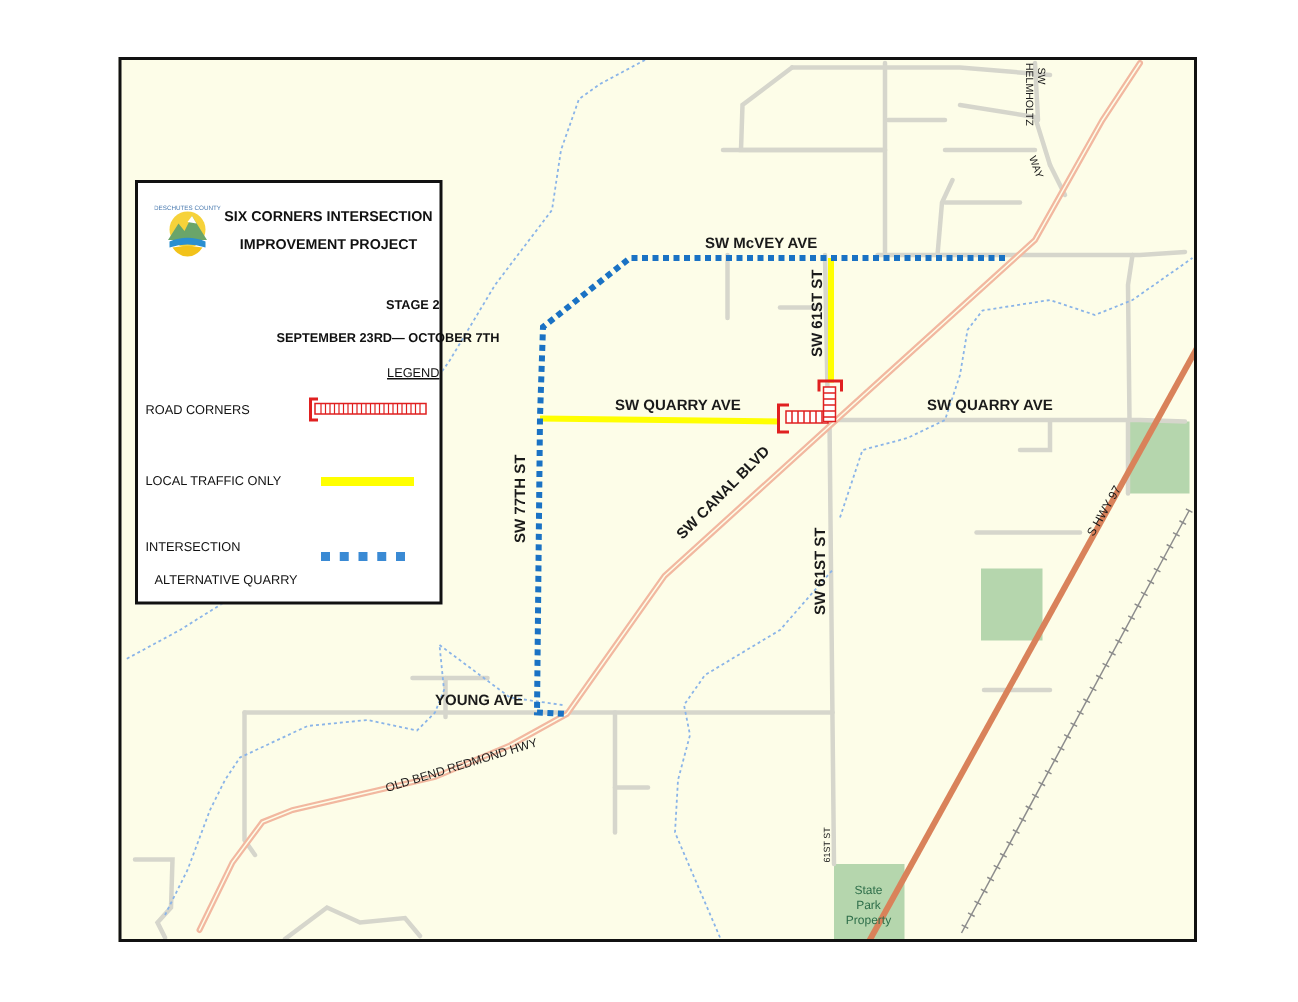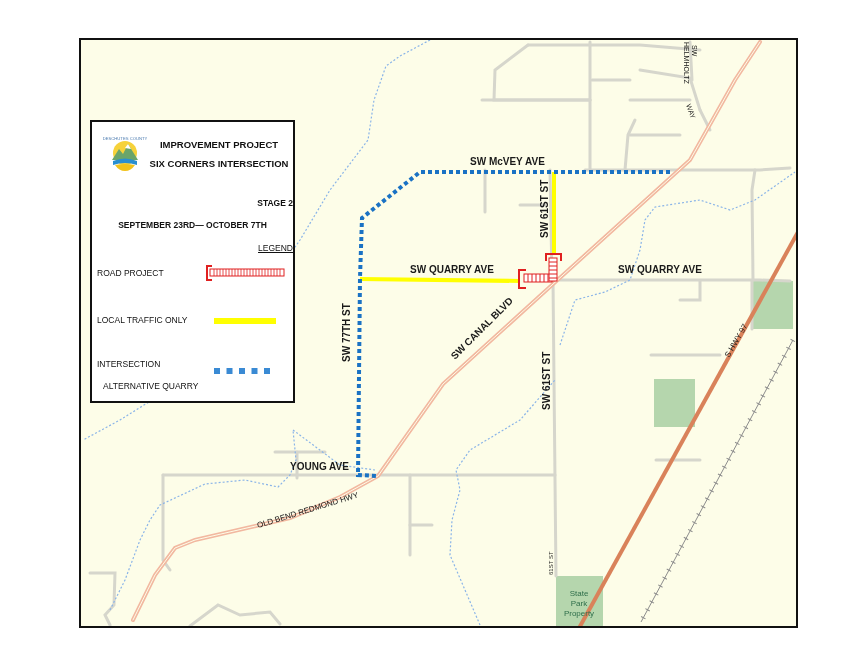--- a/index.html
+++ b/index.html
@@ -4,21 +4,21 @@
 <style>
   html, body { margin:0; padding:0; background:#ffffff; }
   body { width:865px; height:668px; position:relative; overflow:hidden; font-family:"Liberation Sans", sans-serif; }
   #map-frame { position:absolute; left:79px; top:38px; width:719px; height:590px; box-sizing:border-box; border:2px solid #111; background:#fdfde8; overflow:hidden; }
   #map-frame svg { position:absolute; left:0; top:0; }
   .lbl { font-family:"Liberation Sans", sans-serif; font-weight:bold; fill:#1a1a1a; }
   #legend { position:absolute; left:90px; top:120px; width:205px; height:283px; box-sizing:border-box; border:2px solid #111; background:#fff; font-family:"Liberation Sans", sans-serif; color:#111; }
   #legend .title { position:absolute; left:52px; top:13px; width:150px; font-size:9.5px; font-weight:bold; line-height:19px; text-align:center; }
   #legend .logo { position:absolute; left:11px; top:10px; width:44px; height:44px; }
   #legend .stage { position:absolute; left:0; width:100%; top:76px; text-align:right; font-size:8.5px; font-weight:bold; }
-  #legend .dates { position:absolute; left:0; width:100%; top:98px; text-align:center; font-size:8.5px; font-weight:bold; }
+  #legend .dates { position:absolute; left:0; width:100%; top:98px; text-align:right; font-size:8.5px; font-weight:bold;padding-left:40px; }
   #legend .legend-hd { position:absolute; left:0; width:100%; top:121px; text-align:right; font-size:8.5px; text-decoration:underline; }
   #legend .item { position:absolute; left:5px; font-size:8.5px; }
   #legend .sym { position:absolute; }
 </style>
 </head>
 <body>
 
 <div id="map-frame">
 <svg width="715" height="586" viewBox="81 40 715 586" xmlns="http://www.w3.org/2000/svg">
 
@@ -125,28 +125,28 @@
   <svg class="logo" viewBox="0 0 44 44">
     <circle cx="22" cy="22" r="21" fill="#fff"></circle>
     <circle cx="22" cy="21" r="12" fill="#f6d23a"></circle>
     <path d="M9 28 L16 17 L20 22 L25 12 L35 28 Z" fill="#6aa56a"></path>
     <path d="M22 16 L25 12 L28 17 Z" fill="#fff"></path>
     <path d="M10 29 Q22 24 34 29 L34 33 Q22 29 10 33 Z" fill="#2a8fd0"></path>
     <path d="M12 33 Q22 31 32 33 Q28 39 22 39 Q16 39 12 33 Z" fill="#f2c21a"></path>
     <text x="22" y="8" font-size="4.2" text-anchor="middle" fill="#4b7bb0" font-family="Liberation Sans, sans-serif">DESCHUTES COUNTY</text>
   </svg>
   <div class="title">
+    <div>SIX CORNERS INTERSECTION</div>
     <div>IMPROVEMENT PROJECT</div>
-    <div>SIX CORNERS INTERSECTION</div>
   </div>
   <div class="stage">STAGE 2</div>
   <div class="dates">SEPTEMBER 23RD— OCTOBER 7TH</div>
   <div class="legend-hd">LEGEND</div>
 
-  <div class="item" style="top:146px">ROAD PROJECT</div>
+  <div class="item" style="top:146px">ROAD CORNERS</div>
   <svg class="sym" style="left:112px;top:142px" width="82" height="18">
     <path d="M8 2 L3 2 L3 16 L8 16" stroke="#e02020" stroke-width="2" fill="none"></path>
     <rect x="6" y="5" width="74" height="7" fill="#fff" stroke="#e02020" stroke-width="1"></rect>
     <path d="M10 5v7M13 5v7M16 5v7M19 5v7M22 5v7M25 5v7M28 5v7M31 5v7M34 5v7M37 5v7M40 5v7M43 5v7M46 5v7M49 5v7M52 5v7M55 5v7M58 5v7M61 5v7M64 5v7M67 5v7M70 5v7M73 5v7M76 5v7" stroke="#e02020" stroke-width="0.8"></path>
   </svg>
 
   <div class="item" style="top:193px">LOCAL TRAFFIC ONLY</div>
   <div class="sym" style="left:122px;top:196px;width:62px;height:6px;background:#ffff00"></div>
 
   <div class="item" style="top:237px">INTERSECTION</div>

